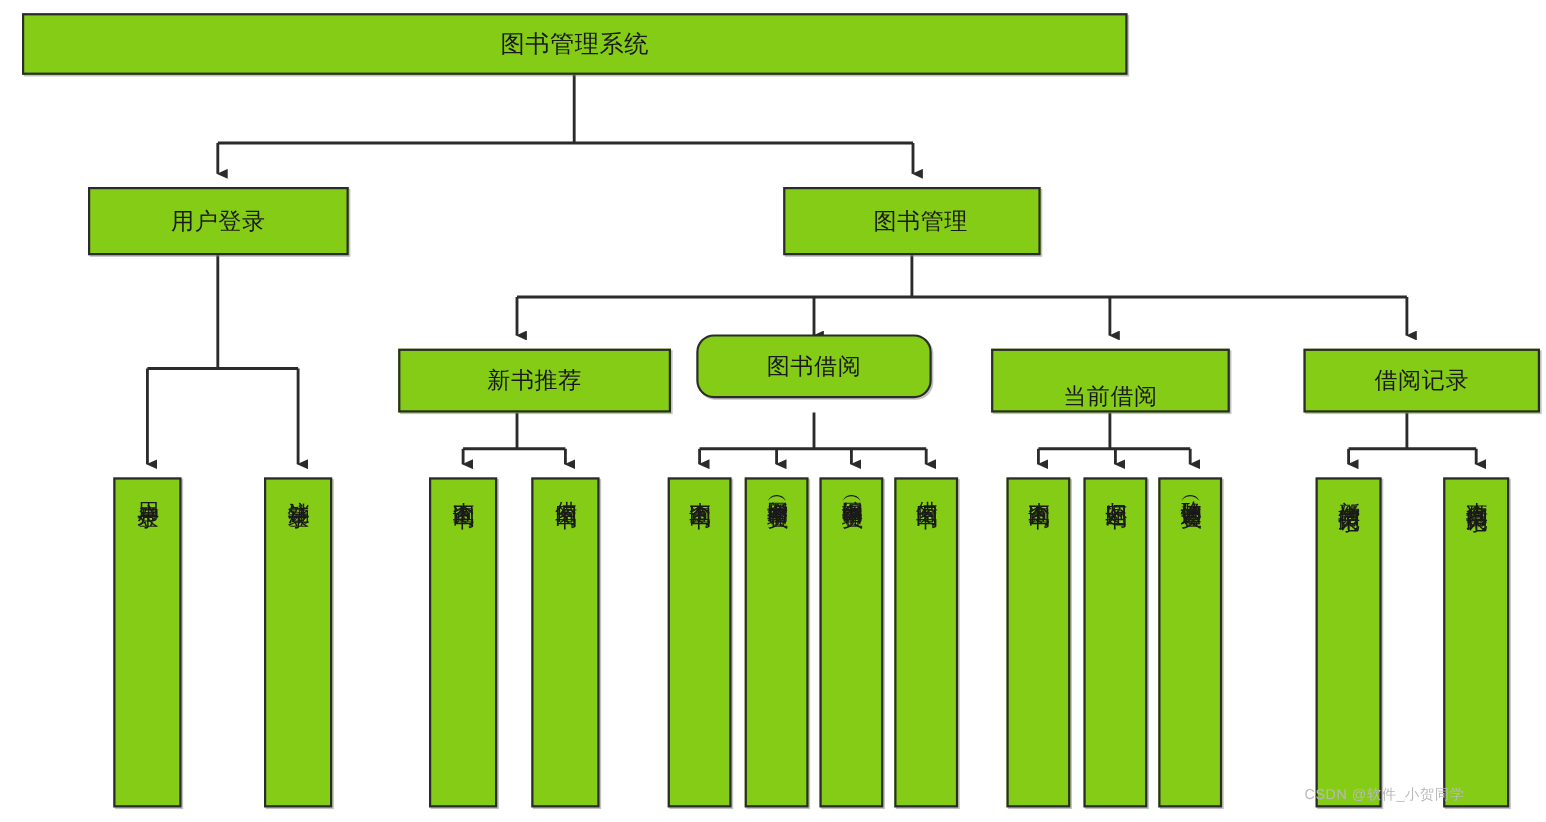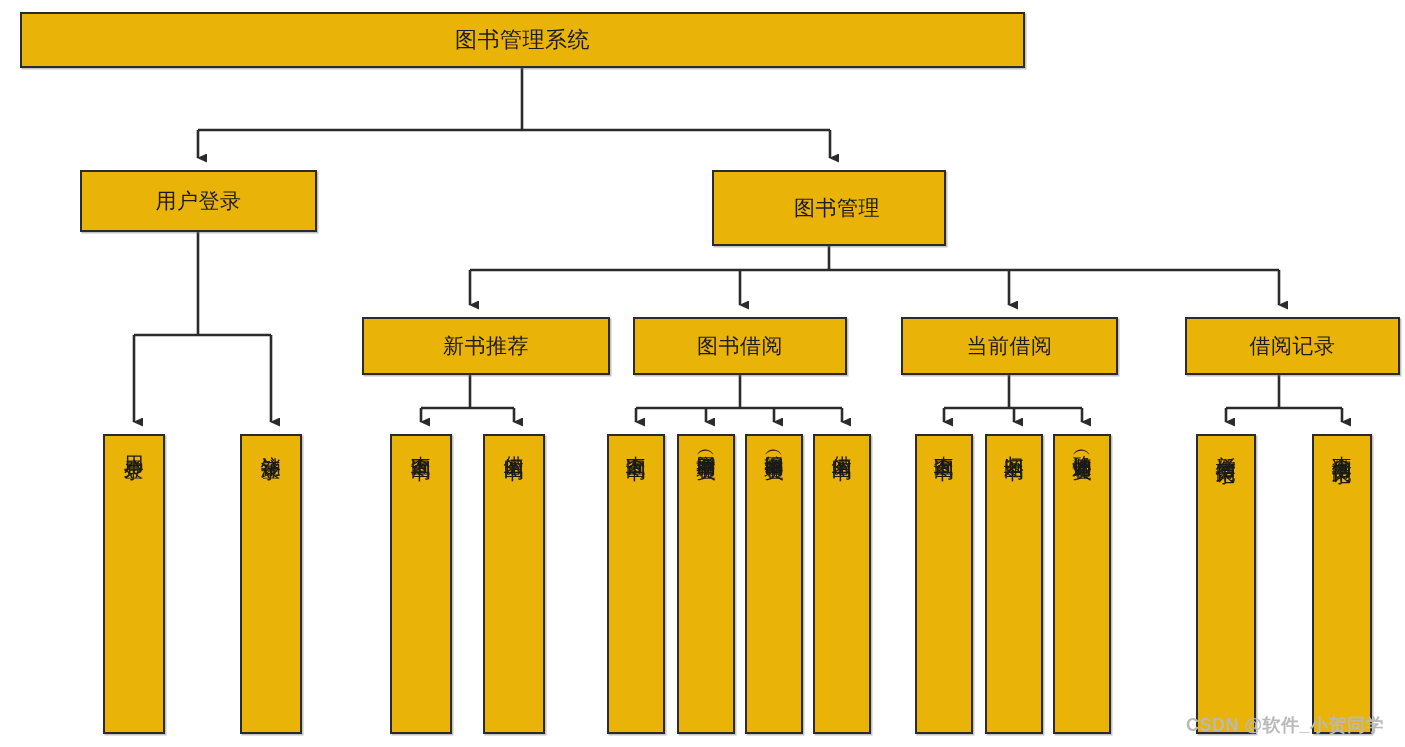--- a/index.html
+++ b/index.html
@@ -25,21 +25,21 @@
     position: absolute;
     left: 0;
     top: 0;
     width: 1405px;
     height: 747px;
     pointer-events: none;
   }
   .node {
     position: absolute;
     box-sizing: border-box;
-    background: #eab308;
+    background: #84cc16;
     border: 2px solid #2b2b2b;
     display: flex;
     align-items: center;
     justify-content: center;
     box-shadow: 1.5px 1.5px 0 rgba(120,120,120,0.45);
     font-family: Liberation Serif, serif;
   }
   .node-label {
     display: block;
     text-align: center;
@@ -71,26 +71,25 @@
   }
   .node.leaf.tall-text .node-label {
     font-size: 19px;
     line-height: 1.36;
     letter-spacing: 1px;
   }
   #watermark {
     position: absolute;
     left: 1186px;
     top: 713px;
-    font-size: 18px;
+    font-size: 13px;
     color: #b9b9b9;
     letter-spacing: 0.5px;
     white-space: nowrap;
     font-family: "Liberation Sans", "DejaVu Sans", sans-serif;
-    font-weight: bold;
   }
 </style>
 </head>
 <body>
 
 <div id="diagram-root">
 
   <svg id="connectors" viewBox="0 0 1405 747" width="1405" height="747" xmlns="http://www.w3.org/2000/svg">
     <defs>
       <marker id="arrowhead" markerWidth="9" markerHeight="10" refX="4.5" refY="9" orient="auto" markerUnits="userSpaceOnUse">
@@ -141,31 +140,31 @@
     </g>
   </svg>
 
   <div class="node root horiz" style="left:20px; top:12px; width:1005px; height:56px;">
     <span class="node-label">图书管理系统</span>
   </div>
 
   <div class="node horiz" style="left:80px; top:170px; width:237px; height:62px;">
     <span class="node-label">用户登录</span>
   </div>
-  <div class="node horiz" style="left:712px; top:170px; width:234px; height:76px;padding-left:16px;">
+  <div class="node horiz" style="left:712px; top:170px; width:234px; height:62px;padding-left:16px;">
     <span class="node-label">图书管理</span>
   </div>
 
   <div class="node horiz" style="left:362px; top:317px; width:248px; height:58px;">
     <span class="node-label">新书推荐</span>
   </div>
-  <div class="node horiz" style="left:633px; top:317px; width:214px; height:58px;">
+  <div class="node horiz" style="left:633px; top:304px; width:214px; height:58px;border-radius:16px;">
     <span class="node-label">图书借阅</span>
   </div>
-  <div class="node horiz" style="left:901px; top:317px; width:217px; height:58px;">
+  <div class="node horiz" style="left:901px; top:317px; width:217px; height:58px;align-items:flex-end;">
     <span class="node-label">当前借阅</span>
   </div>
   <div class="node horiz" style="left:1172px; top:317px; width:215px; height:58px;margin-left:13px;">
     <span class="node-label">借阅记录</span>
   </div>
 
   <div class="node leaf" style="left:103px; top:434px; width:62px; height:300px;">
     <span class="node-label">用户登录</span>
   </div>
   <div class="node leaf" style="left:240px; top:434px; width:62px; height:300px;">

